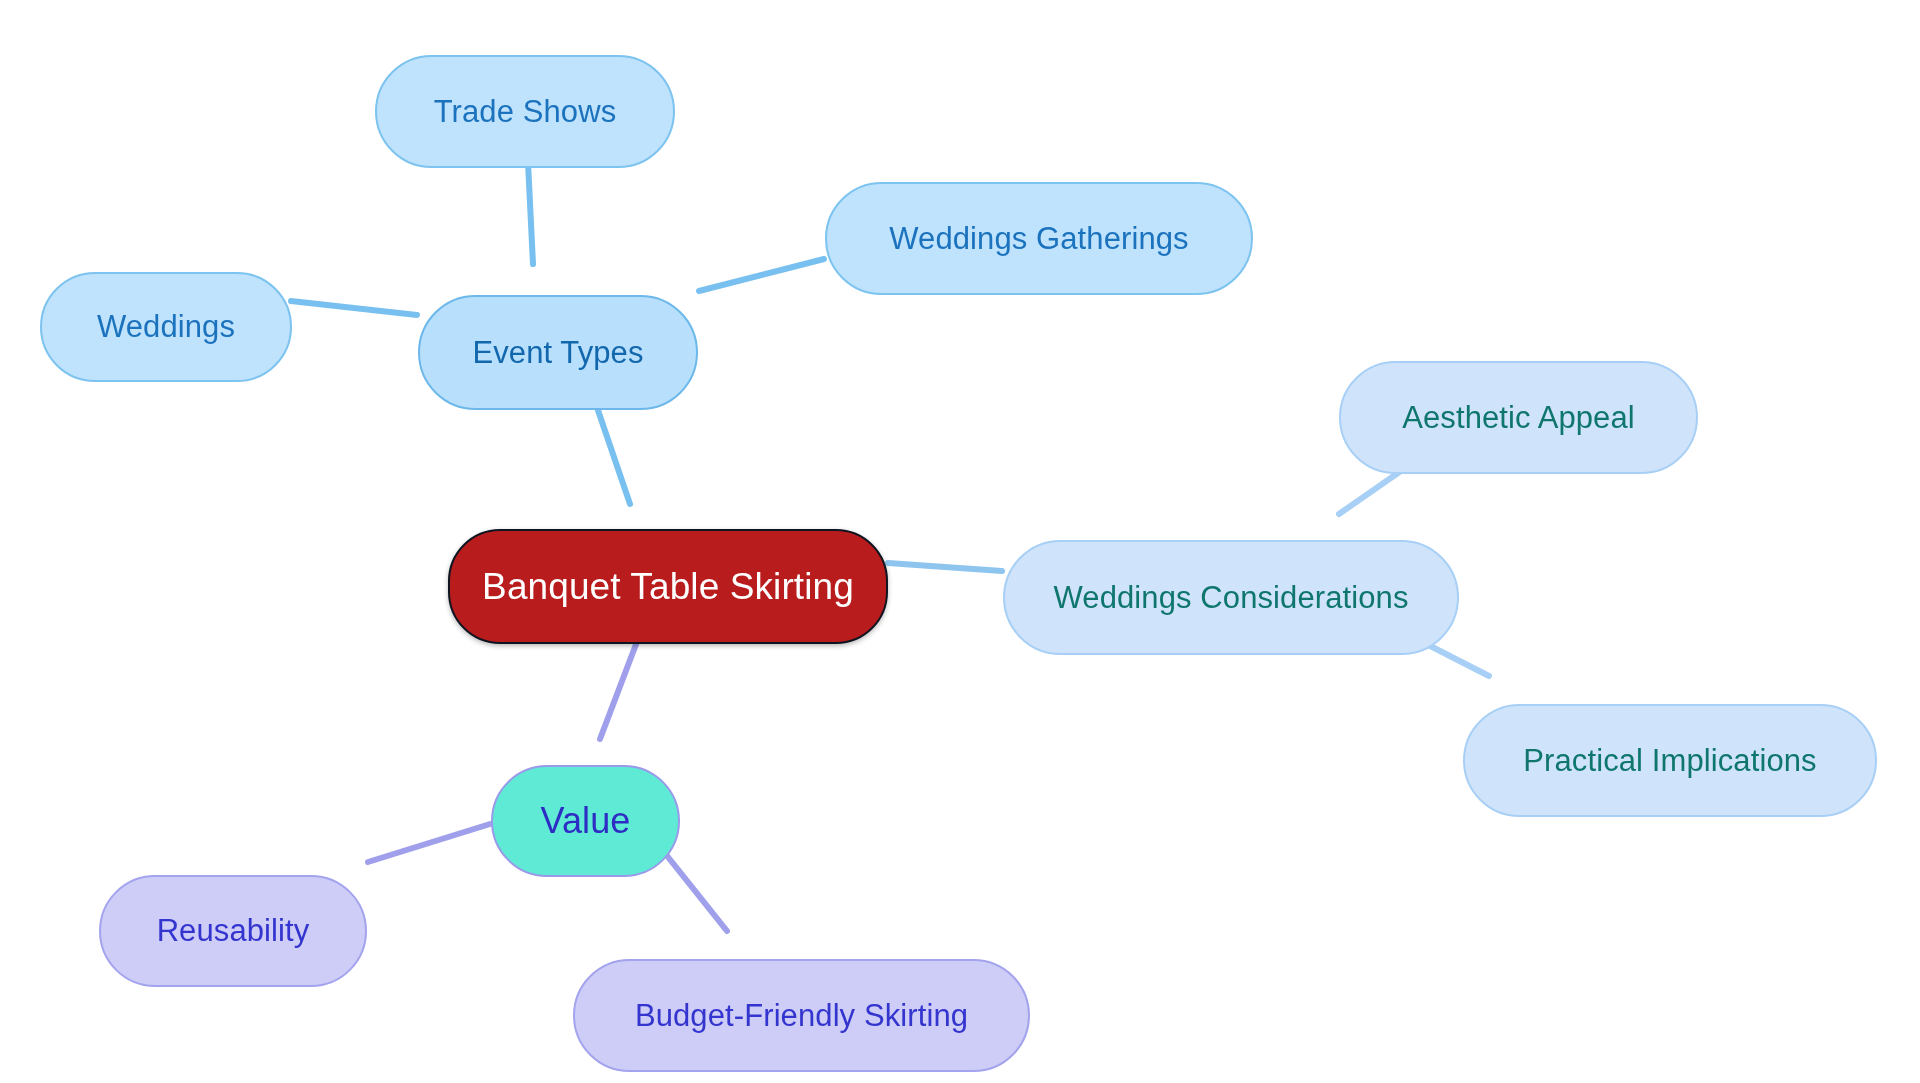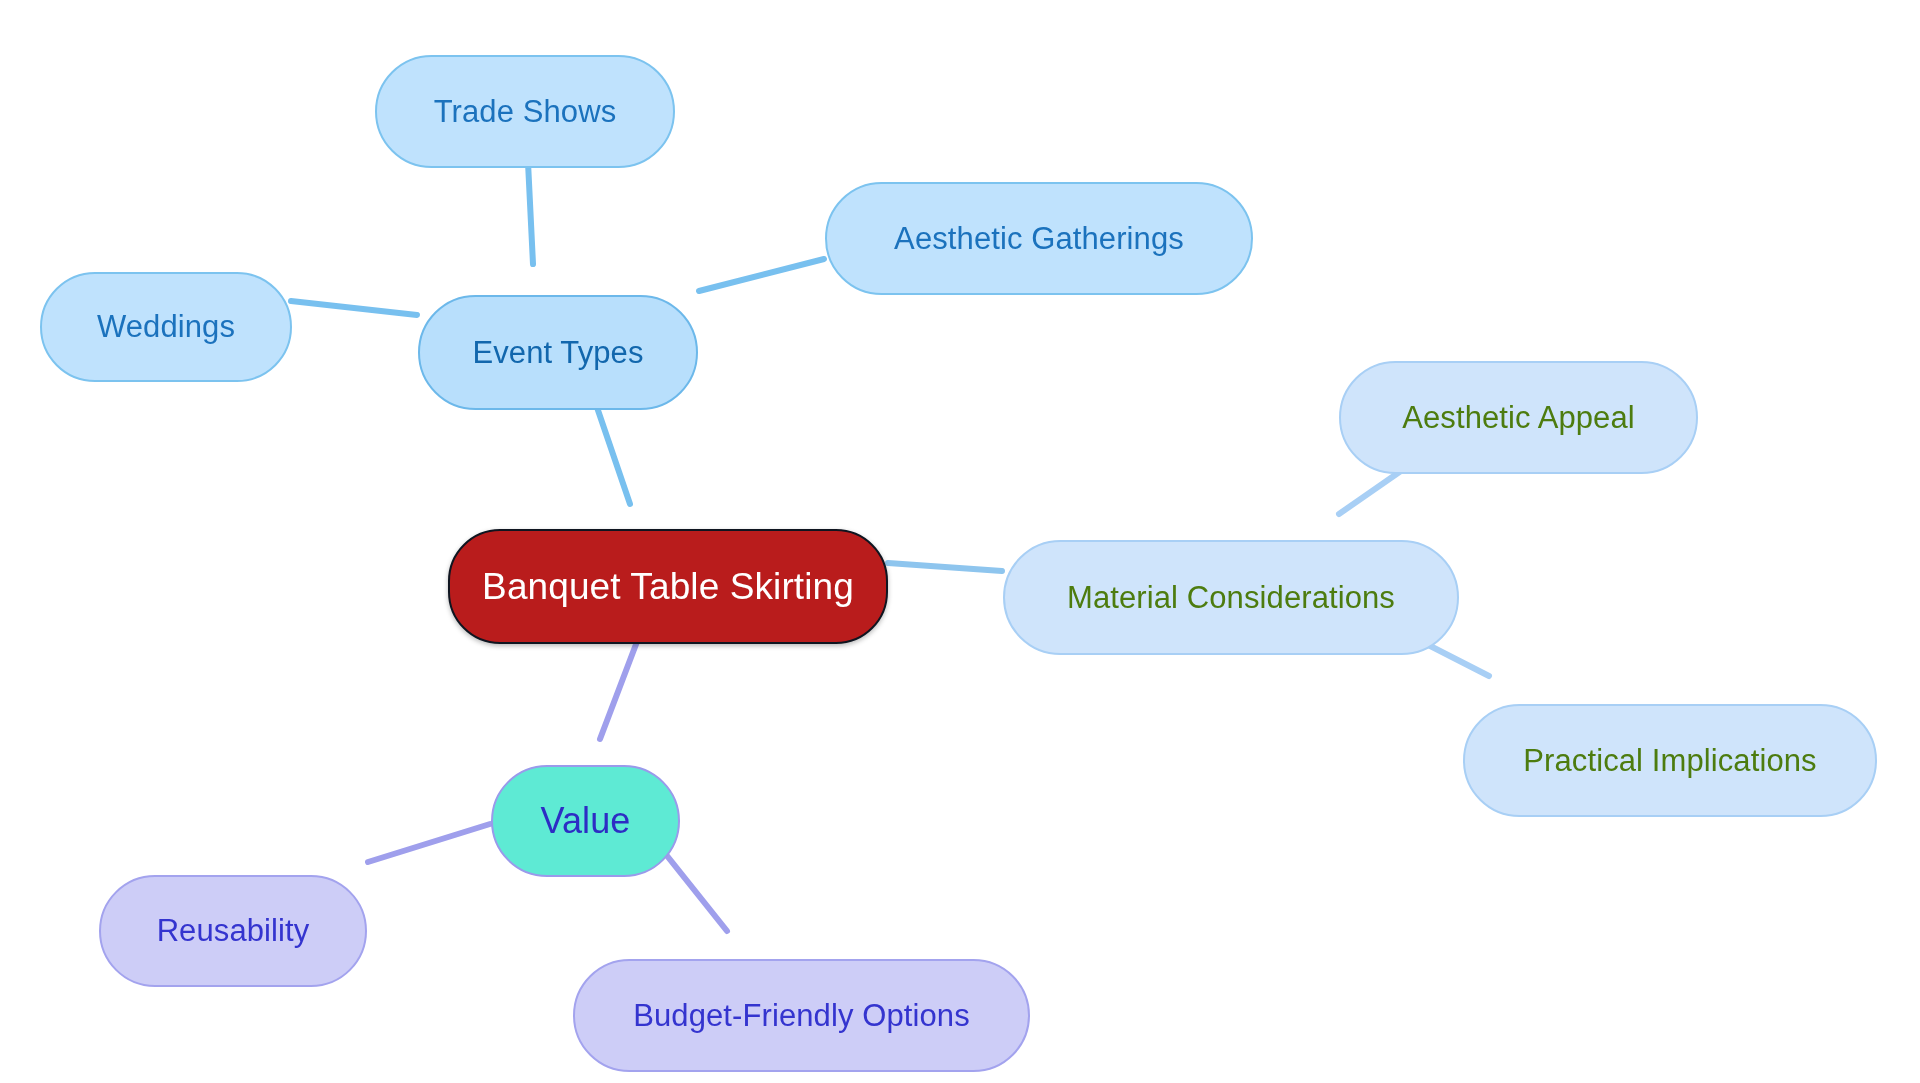--- a/index.html
+++ b/index.html
@@ -57,21 +57,21 @@
   }
   .node-leaf-blue {
     background: #bfe2fd;
     border-color: #7cc3ef;
     color: #1b72bd;
     font-size: 31px;
   }
   .node-leaf-blue-pale {
     background: #cfe4fb;
     border-color: #a8cff5;
-    color: #4d7c0f;
+    color: #0f766e;
     font-size: 31px;
   }
   .node-branch-purple {
     background: #5eead4;
     border-color: #9a9aeb;
     color: #2d2dc4;
     font-size: 36px;
   }
   .node-leaf-purple {
     background: #cdcdf7;
@@ -100,37 +100,37 @@
       <div class="node node-root" style="left: 448px; top: 502px; width: 440px; height: 115px;">
         <span>Banquet Table Skirting</span>
       </div>
       <div class="node node-branch-blue" style="left: 418px; top: 268px; width: 280px; height: 115px;">
         <span>Event Types</span>
       </div>
       <div class="node node-leaf-blue" style="left: 375px; top: 28px; width: 300px; height: 113px;">
         <span>Trade Shows</span>
       </div>
       <div class="node node-leaf-blue" style="left: 825px; top: 155px; width: 428px; height: 113px;">
-        <span>Aesthetic Gatherings</span>
+        <span>Weddings Gatherings</span>
       </div>
       <div class="node node-leaf-blue" style="left: 40px; top: 245px; width: 252px; height: 110px;">
         <span>Weddings</span>
       </div>
       <div class="node node-leaf-blue-pale" style="left: 1003px; top: 513px; width: 456px; height: 115px;">
-        <span>Material Considerations</span>
+        <span>Weddings Considerations</span>
       </div>
       <div class="node node-leaf-blue-pale" style="left: 1339px; top: 334px; width: 359px; height: 113px;">
         <span>Aesthetic Appeal</span>
       </div>
       <div class="node node-leaf-blue-pale" style="left: 1463px; top: 677px; width: 414px; height: 113px;">
         <span>Practical Implications</span>
       </div>
       <div class="node node-branch-purple" style="left: 491px; top: 738px; width: 189px; height: 112px;">
         <span>Value</span>
       </div>
       <div class="node node-leaf-purple" style="left: 99px; top: 848px; width: 268px; height: 112px;">
         <span>Reusability</span>
       </div>
       <div class="node node-leaf-purple" style="left: 573px; top: 932px; width: 457px; height: 113px;">
-        <span>Budget-Friendly Options</span>
+        <span>Budget-Friendly Skirting</span>
       </div>
     </div>
 </div>
 
 </body></html>

